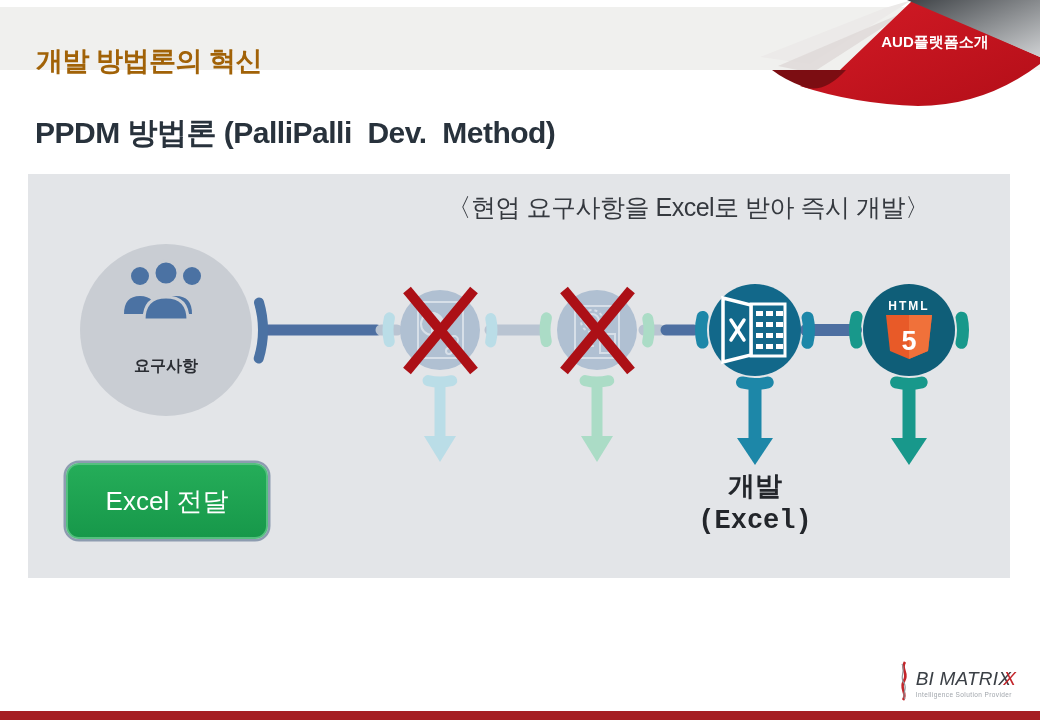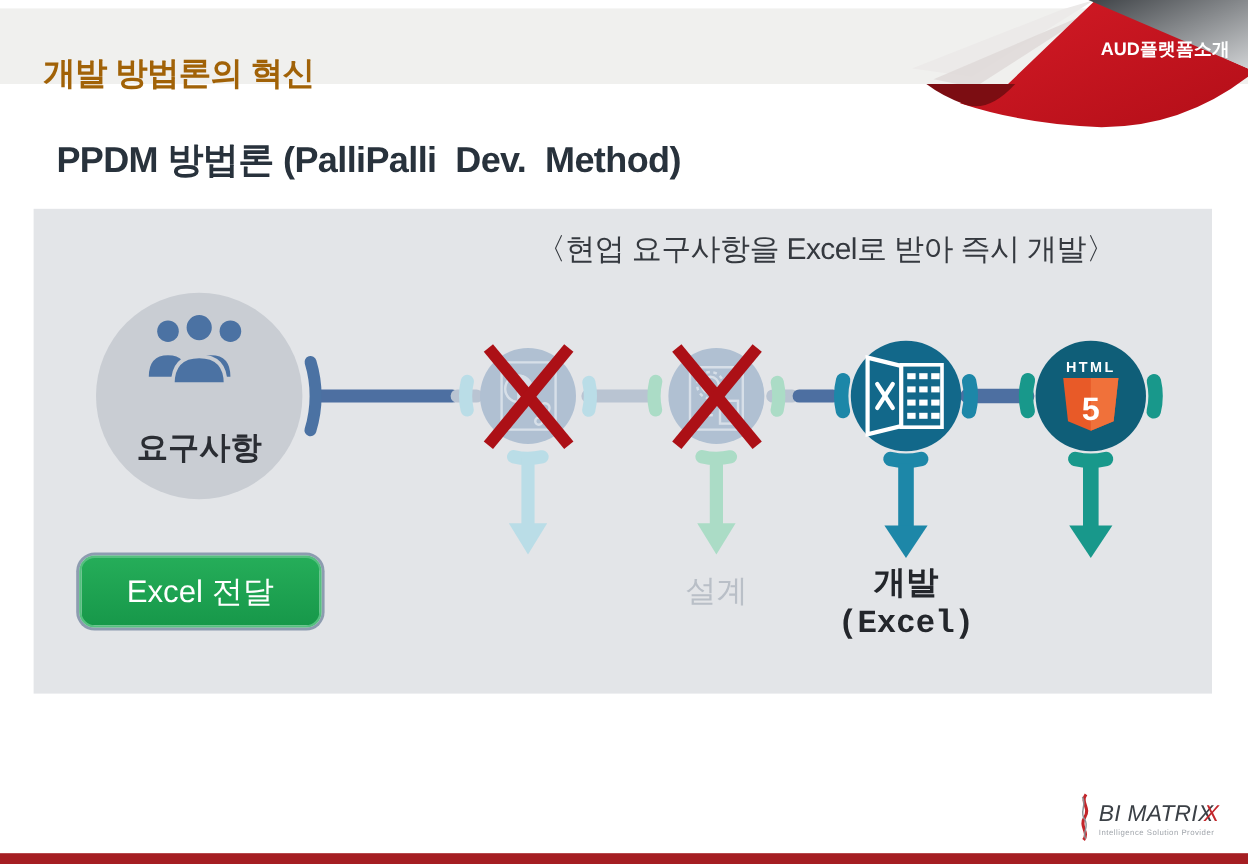--- a/index.html
+++ b/index.html
@@ -12,42 +12,42 @@
   
   .band { position:absolute; left:0; top:7px; width:1040px; height:63px; background:#f0f0ee; }
   .page-title {
     position:absolute; left:36px; top:22px; font-size:27px; font-weight:700;
     color:#a16207; letter-spacing:-0.5px;margin-top:21px;
   }
   .ribbon-wrap { position:absolute; right:0; top:0; width:280px; height:110px; }
   .ribbon-wrap svg { position:absolute; left:0; top:0; }
   .ribbon-label {
     position:absolute; left:116px; top:31px; width:118px; height:22px;
-    text-align:center; font-size:15px; font-weight:700; color:#ffffff; line-height:22px;margin-left:36px;
+    text-align:center; font-size:15px; font-weight:700; color:#ffffff; line-height:22px;
   }
 
   
   .subtitle {
     position:absolute; left:35px; top:113px; font-size:30px; font-weight:700;
-    color:#28323c; letter-spacing:-0.5px; white-space:pre;margin-left:12px;
+    color:#28323c; letter-spacing:-0.5px; white-space:pre;
   }
 
   
   .panel { position:absolute; left:28px; top:174px; width:982px; height:404px; background:#e3e5e8; }
   .panel svg.diagram { position:absolute; left:0; top:0; }
   .caption {
     position:absolute; left:390px; top:17px; width:540px; text-align:center;
     font-size:25px; font-weight:400; color:#35393f; letter-spacing:-0.5px;
   }
   .req-label {
     position:absolute; left:63px; top:182px; width:150px; text-align:center;
-    font-size:26px; font-weight:600; color:#2a2d33;
+    font-size:16px; font-weight:600; color:#2a2d33;
   }
   .excel-btn {
-    position:absolute; left:38px; top:289px; width:202px; height:60px;
+    position:absolute; left:38px; top:289px; width:202px; height:76px;
     border-radius:13px; background:linear-gradient(180deg,#25ad59,#17984a);
     border:2.5px solid #55c07f; box-shadow:0 0 0 2.5px #8d9cb0;
     display:flex; align-items:center; justify-content:center;
     color:#ffffff; font-size:26px; font-weight:500; cursor:pointer;
   }
   .stage-label { position:absolute; width:150px; text-align:center; line-height:33px; }
   .stage-label.skipped { top:302px; font-size:26px; font-weight:500; color:#b9bfc7; }
   .stage-label.kept    { top:298px; font-size:27px; font-weight:700; color:#23262b;font-family:Liberation Mono, monospace; }
   .stage-label .sub:empty { display:none; }
   .stage-label .sub { display:block; }
@@ -193,24 +193,20 @@
       </g>
       <line x1="881" y1="212" x2="881" y2="266" stroke="#18988b" stroke-width="13"></line>
       <polygon points="863,264 899,264 881,291" fill="#18988b"></polygon>
     </g>
   </svg>
 
   <div class="caption">〈현업 요구사항을 Excel로 받아 즉시 개발〉</div>
   <div class="req-label">요구사항</div>
   <div class="excel-btn">Excel 전달</div>
 
-  <div class="stage-label skipped sl-2">
-    <span>설계</span>
-    
-  </div>
   <div class="stage-label kept sl-3">
     <span>개발</span>
     <span class="sub">(Excel)</span>
   </div>
 </div>
 
 <div class="logo">
   <svg width="16" height="42" viewBox="0 0 16 42">
     <path d="M9,2 C4,9 13,13 8,21 C3,29 12,33 7,40" fill="none" stroke="#c3262b" stroke-width="2.6"></path>
     <path d="M6,4 C10,11 3,17 8,23 C12,29 5,35 9,39" fill="none" stroke="#8e9398" stroke-width="1.2"></path>

